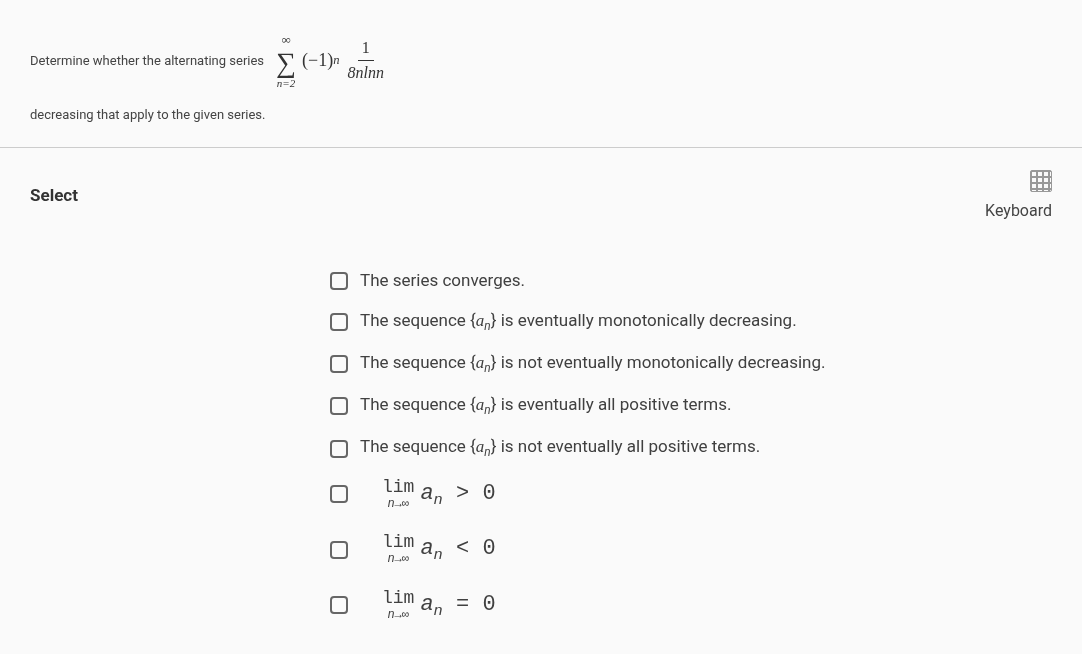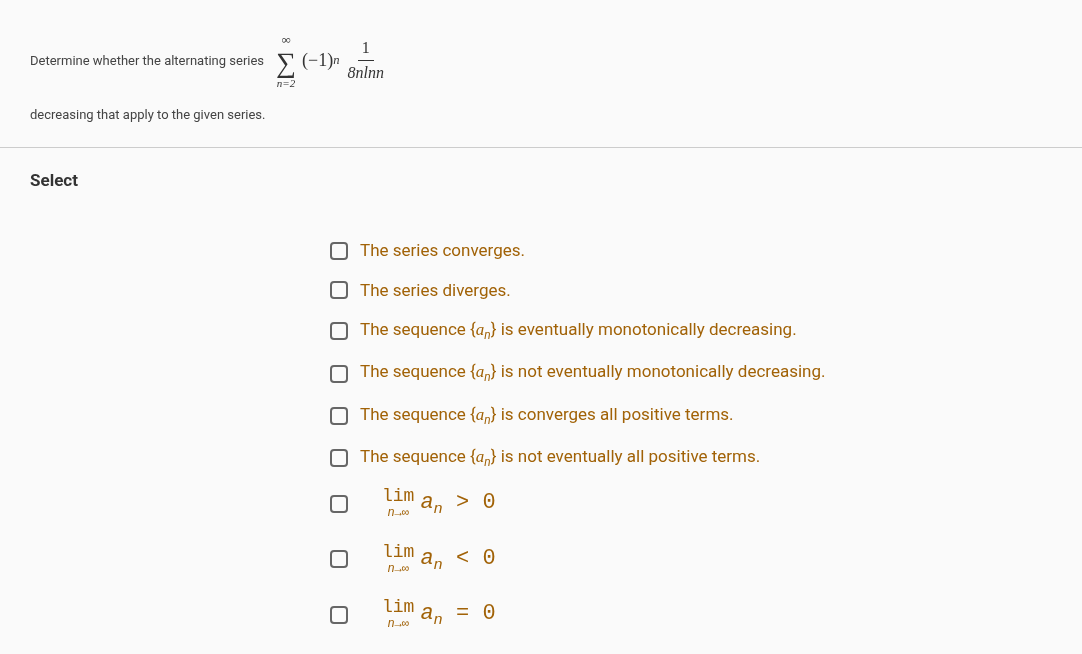--- a/index.html
+++ b/index.html
@@ -118,21 +118,21 @@
     }
     .checkbox {
       width: 18px;
       height: 18px;
       border: 2px solid #666;
       border-radius: 4px;
       flex-shrink: 0;
     }
     .option-text {
       font-size: 17px;
-      color: #a16207;
+      color: #404040;
       font-family: -apple-system, BlinkMacSystemFont, "Segoe UI", Roboto, sans-serif;
     }
     .math-inline {
       font-family: "Times New Roman", serif;
     }
     .limit-block {
       display: inline-flex;
       flex-direction: column;
       align-items: center;
       vertical-align: middle;
@@ -195,43 +195,43 @@
           <span class="frac-bottom" style="font-style:italic">8nlnn</span>
         </span>
         <span style="width:6px"></span>
       </div>
       <div class="question-text">decreasing that apply to the given series.</div>
     </div>
   </div>
 
   <div class="answer-header">
     <div class="answer-label">Select</div>
+    <div class="keyboard-area">
+      <span class="keypad-icon"></span>
+      <div class="keyboard-label">Keyboard</div>
+    </div>
   </div>
 
   <div class="options">
 
   <div class="option-row">
         <div class="checkbox"></div>
         <div class="option-text">The series converges.</div>
       </div>
       <div class="option-row">
         <div class="checkbox"></div>
-        <div class="option-text">The series diverges.</div>
-      </div>
-      <div class="option-row">
-        <div class="checkbox"></div>
         <div class="option-text"><span>The sequence {</span><span class="math-inline ital">a</span><span class="sub">n</span><span>} is eventually monotonically decreasing.</span></div>
       </div>
       <div class="option-row">
         <div class="checkbox"></div>
         <div class="option-text"><span>The sequence {</span><span class="math-inline ital">a</span><span class="sub">n</span><span>} is not eventually monotonically decreasing.</span></div>
       </div>
       <div class="option-row">
         <div class="checkbox"></div>
-        <div class="option-text"><span>The sequence {</span><span class="math-inline ital">a</span><span class="sub">n</span><span>} is converges all positive terms.</span></div>
+        <div class="option-text"><span>The sequence {</span><span class="math-inline ital">a</span><span class="sub">n</span><span>} is eventually all positive terms.</span></div>
       </div>
       <div class="option-row">
         <div class="checkbox"></div>
         <div class="option-text"><span>The sequence {</span><span class="math-inline ital">a</span><span class="sub">n</span><span>} is not eventually all positive terms.</span></div>
       </div>
       <div class="option-row" style="margin-bottom: 20px;">
         <div class="checkbox"></div>
         <div class="option-text"><span class="limit-block">
             <span class="limit-top">lim</span>
             <span class="limit-bottom">n→∞</span>

